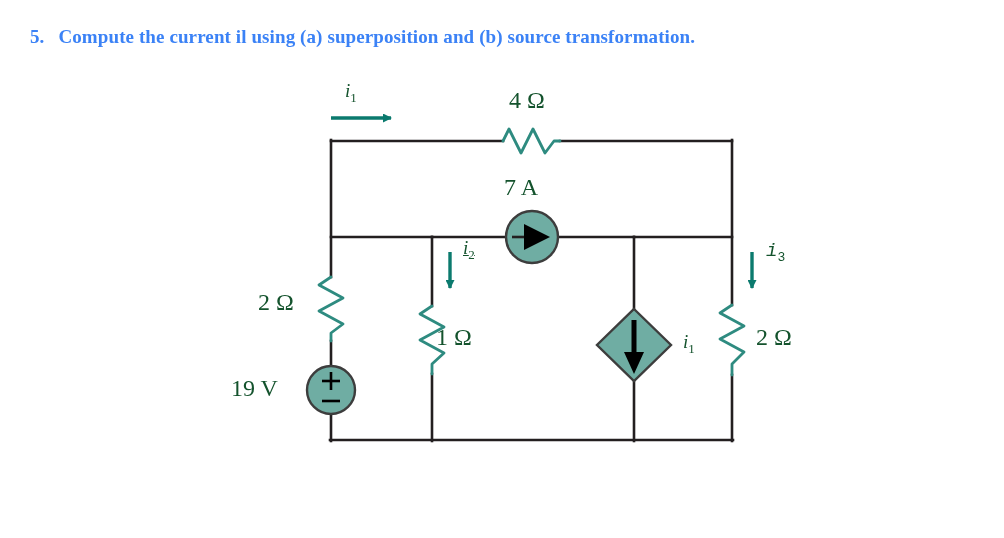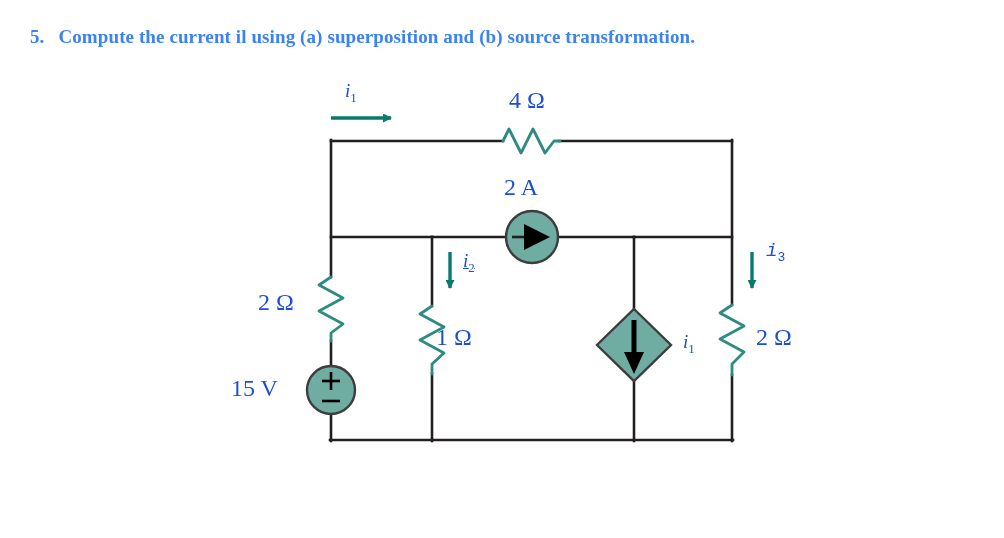--- a/index.html
+++ b/index.html
@@ -30,21 +30,21 @@
     margin-right: 14px;
   }
   #circuit-figure {
     position: absolute;
     left: 0;
     top: 0;
   }
   .lbl {
     position: absolute;
     font-family: "Liberation Serif", serif;
-    color: #1d4ed8;
+    color: #14532d;
     white-space: nowrap;
   }
   .val-lbl {
     font-size: 24px;
   }
   .cur-lbl {
     font-size: 19px;
     font-style: italic;
   }
   .cur-lbl sub {
@@ -151,29 +151,29 @@
   </g>
 
   <g>
     <line x1="752" y1="252" x2="752" y2="288" stroke="#0b7a6e" stroke-width="3.4" marker-end="url(#ah-down)"></line>
   </g>
 
 </svg>
 
 <div class="lbl val-lbl" style="left:509px; top:87px;text-align:right;">4 Ω</div>
 
-<div class="lbl val-lbl" style="left:504px; top:174px;">2 A</div>
+<div class="lbl val-lbl" style="left:504px; top:174px;">7 A</div>
 
 <div class="lbl val-lbl" style="left:258px; top:289px;">2 Ω</div>
 
 <div class="lbl val-lbl" style="left:436px; top:324px;font-family:Liberation Serif, serif;">1 Ω</div>
 
 <div class="lbl val-lbl" style="left:756px; top:324px;">2 Ω</div>
 
-<div class="lbl val-lbl" style="left:231px; top:375px;">15 V</div>
+<div class="lbl val-lbl" style="left:231px; top:375px;">19 V</div>
 
 <div class="lbl cur-lbl" style="left:683px; top:331px;"><span>i</span><sub>1</sub></div>
 
 <div class="lbl cur-lbl" style="left:345px; top:80px;"><span>i</span><sub>1</sub></div>
 
-<div class="lbl cur-lbl" style="left:463px; top:250px;text-decoration:underline;"><span>i</span><sub>2</sub></div>
+<div class="lbl cur-lbl" style="left:463px; top:237px;text-decoration:underline;"><span>i</span><sub>2</sub></div>
 
 <div class="lbl cur-lbl" style="left:766px; top:240px;font-family:Liberation Mono, monospace;"><span>i</span><sub>3</sub></div>
 
 </body></html>

